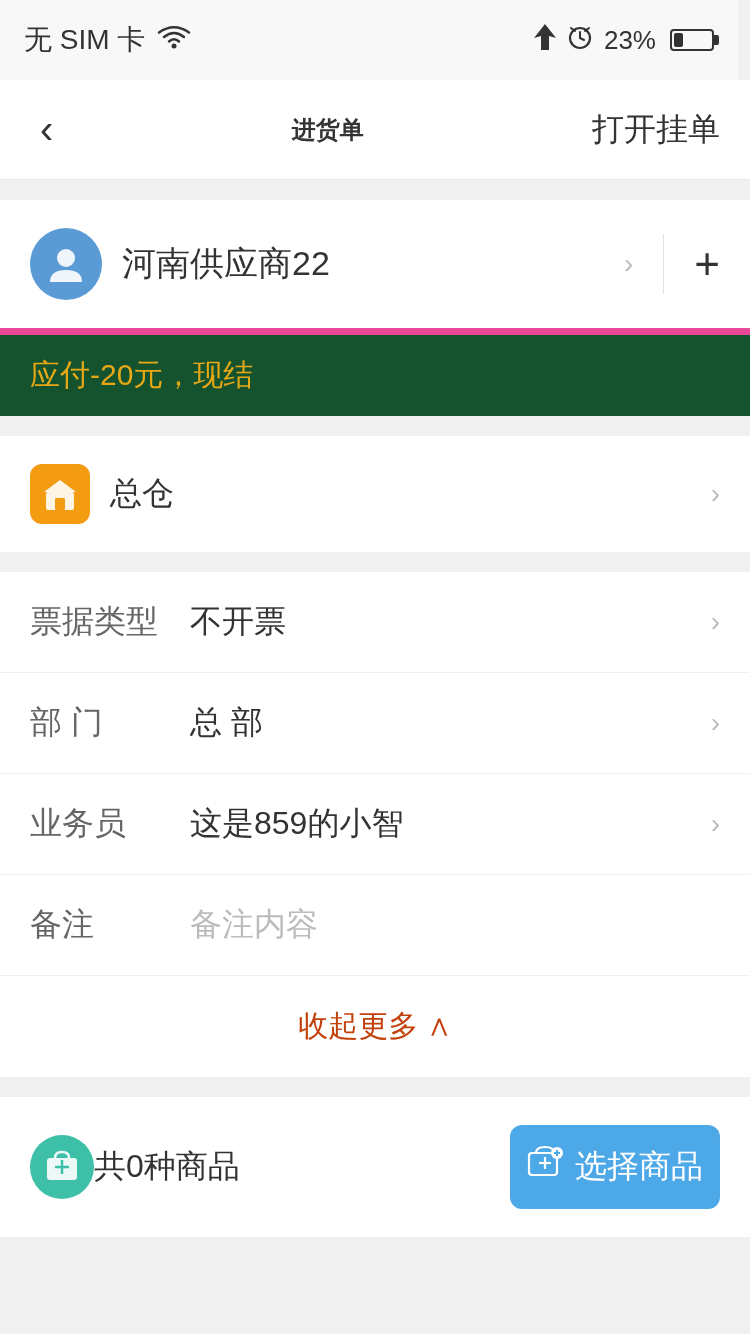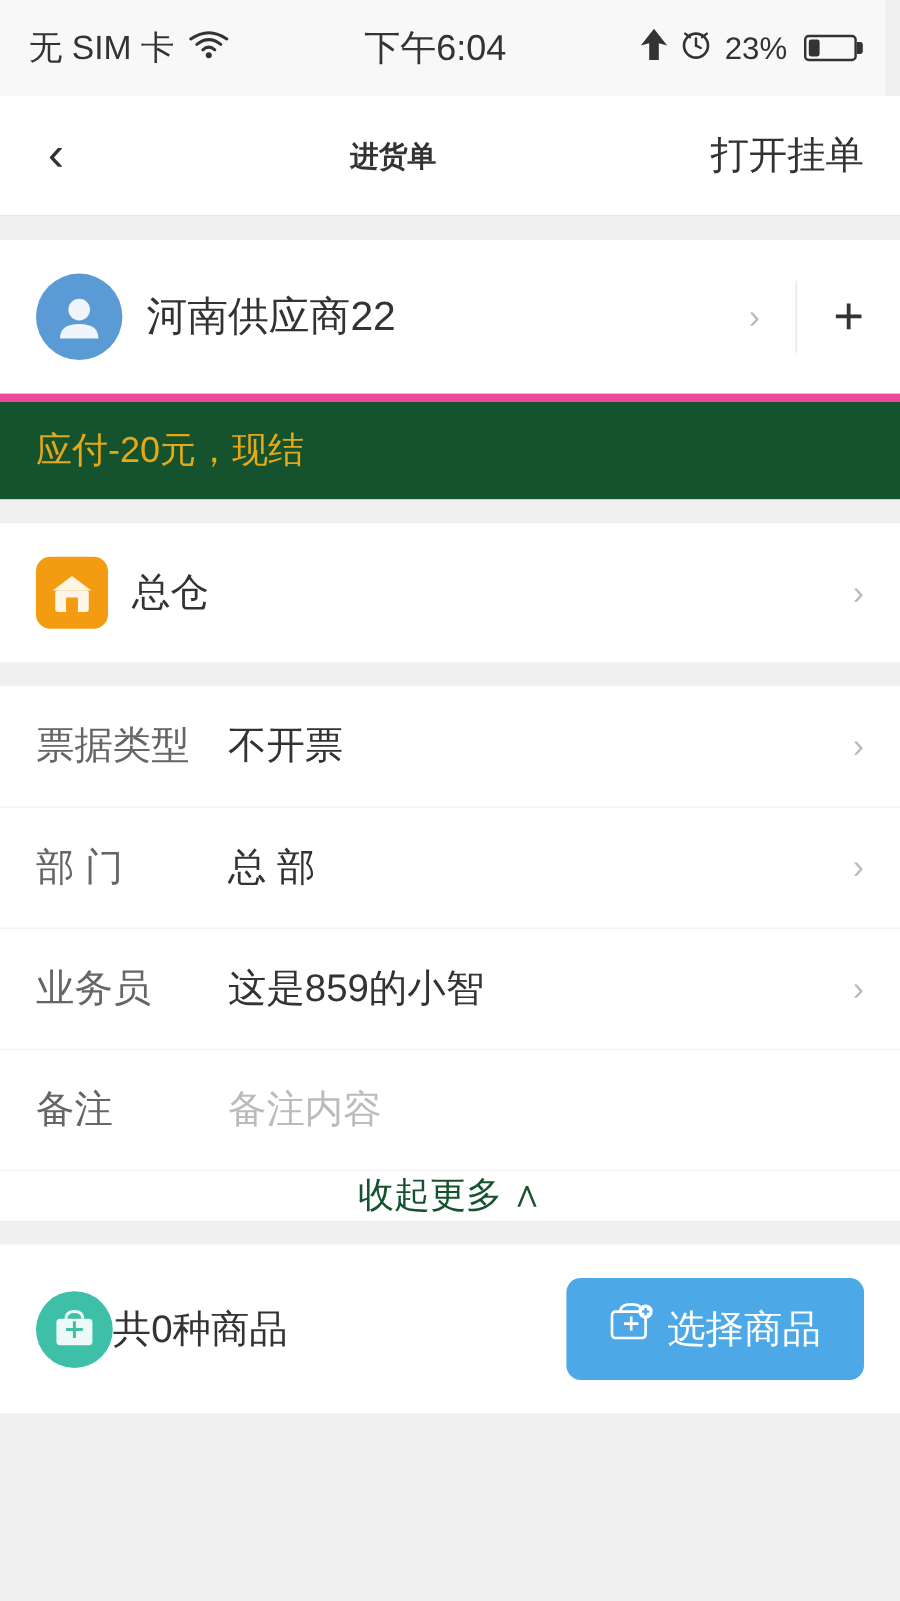--- a/index.html
+++ b/index.html
@@ -175,24 +175,25 @@
       color: #bbb;
     }
     .form-arrow {
       font-size: 28px;
       color: #bbb;
     }
 
     
     .collapse-row {
       text-align: center;
+      padding: 30px;
       background: #fff;
       border-top: 1px solid #f0f0f0;
       font-size: 30px;
-      color: #14532d;
+      color: #c2410c;
       cursor: pointer;
     }
 
     
     .bottom-section {
       margin-top: 20px;
       background: #fff;
       padding: 28px 30px;
       display: flex;
       align-items: center;
@@ -211,21 +212,21 @@
     .product-icon svg { width: 38px; height: 38px; }
     .product-count-text {
       font-size: 32px;
       color: #333;
     }
     .select-btn {
       background: #4da8e8;
       color: #fff;
       border: none;
       border-radius: 12px;
-      padding: 20px 36px;
+      padding: 20px 17px;
       font-size: 32px;
       display: flex; align-items: center; gap: 12px;
       cursor: pointer;
     }
     .select-btn-icon { font-size: 34px; }
 
     
     .gray-area {
       background: #f0f0f0;
       height: 300px;
@@ -240,21 +241,20 @@
     <span class="wifi-icon">
       <svg width="34" height="26" viewBox="0 0 34 26" fill="none">
         <path d="M17 22 L17 22" stroke="#333" stroke-width="3" stroke-linecap="round"></path>
         <path d="M12 17.5 Q17 13 22 17.5" stroke="#333" stroke-width="2.5" fill="none" stroke-linecap="round"></path>
         <path d="M7 13 Q17 5 27 13" stroke="#333" stroke-width="2.5" fill="none" stroke-linecap="round"></path>
         <path d="M2 8.5 Q17 -2 32 8.5" stroke="#333" stroke-width="2.5" fill="none" stroke-linecap="round"></path>
         <circle cx="17" cy="22" r="2.5" fill="#333"></circle>
       </svg>
     </span>
   </div>
-  <div class="status-center">下午6:04</div>
   <div class="status-right">
     <span>
       <svg width="22" height="26" viewBox="0 0 22 26" fill="#333">
         <path d="M11 0 L22 14 L15 12 L15 26 L7 26 L7 12 L0 14 Z"></path>
       </svg>
     </span>
     <span>
       <svg width="28" height="28" viewBox="0 0 28 28" fill="none">
         <circle cx="14" cy="15" r="10" stroke="#333" stroke-width="2.2"></circle>
         <line x1="14" y1="15" x2="14" y2="9" stroke="#333" stroke-width="2" stroke-linecap="round"></line>

